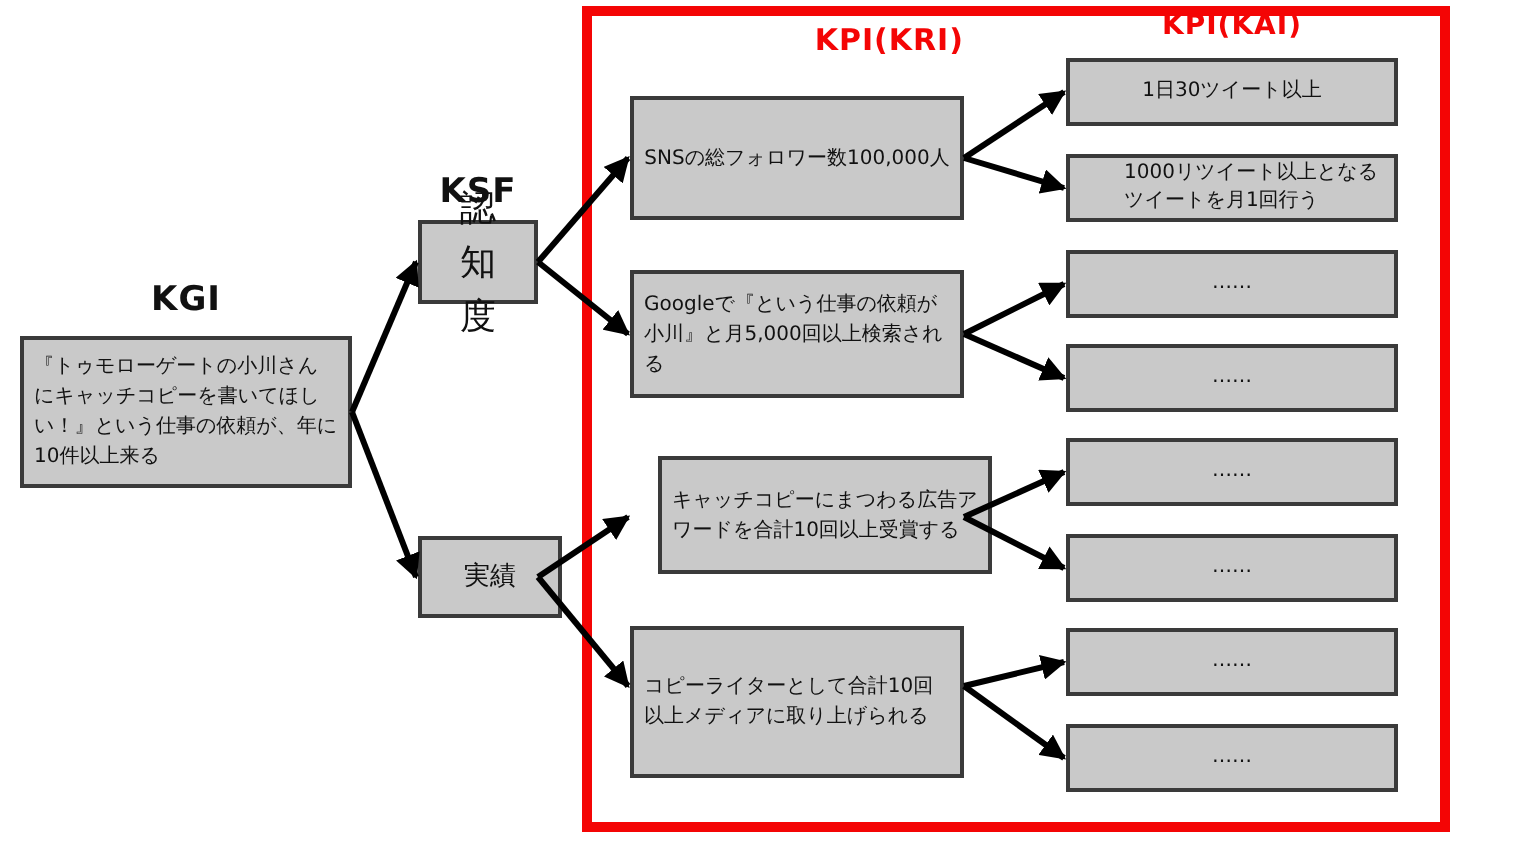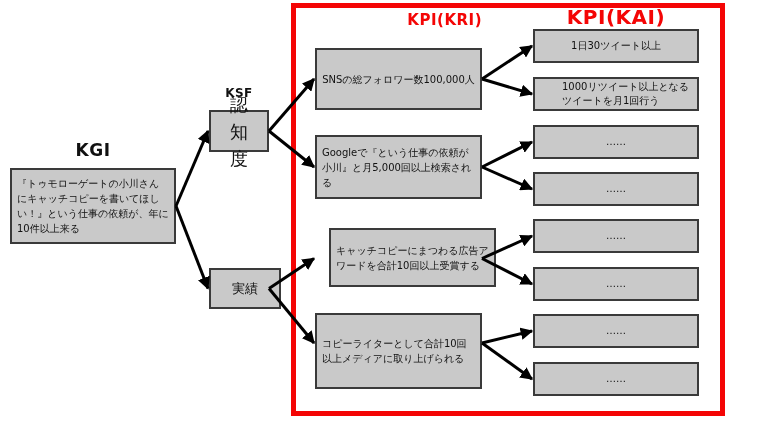--- a/index.html
+++ b/index.html
@@ -49,23 +49,23 @@
   }
   .edges-layer{
     position:absolute;inset:0;
     width:768px;height:432px;
     z-index:3;
     pointer-events:none;
   }
 
   
   .label-kgi{left:10px;top:140px;width:166px;font-size:17px;}
-  .label-ksf{left:204px;top:86px;width:70px;font-size:12px;}
+  .label-ksf{left:204px;top:86px;width:70px;font-size:17px;}
   .label-kri{left:315px;top:11px;width:167px;font-size:15px;text-align:right;}
-  .label-kai{left:533px;top:5px;width:166px;font-size:20px;}
+  .label-kai{left:533px;top:5px;width:166px;font-size:14px;}
 
   
   #node-kgi {left:10px; top:168px; width:166px; height:76px; font-size:10px;}
   #node-ksf0{left:209px;top:110px; width:60px;  height:42px; font-size:18px;padding:19px;}
   #node-ksf1{left:209px;top:268px; width:72px;  height:41px; font-size:13px;padding:2px;}
   #node-kri0{left:315px;top:48px;  width:167px; height:62px; font-size:10px;}
   #node-kri1{left:315px;top:135px; width:167px; height:64px; font-size:10px;}
   #node-kri2{left:329px;top:228px; width:167px; height:59px; font-size:10px;}
   #node-kri3{left:315px;top:313px; width:167px; height:76px; font-size:10px;}
   .kai-node{left:533px;width:166px;height:34px;font-size:10px;line-height:1.4;}

